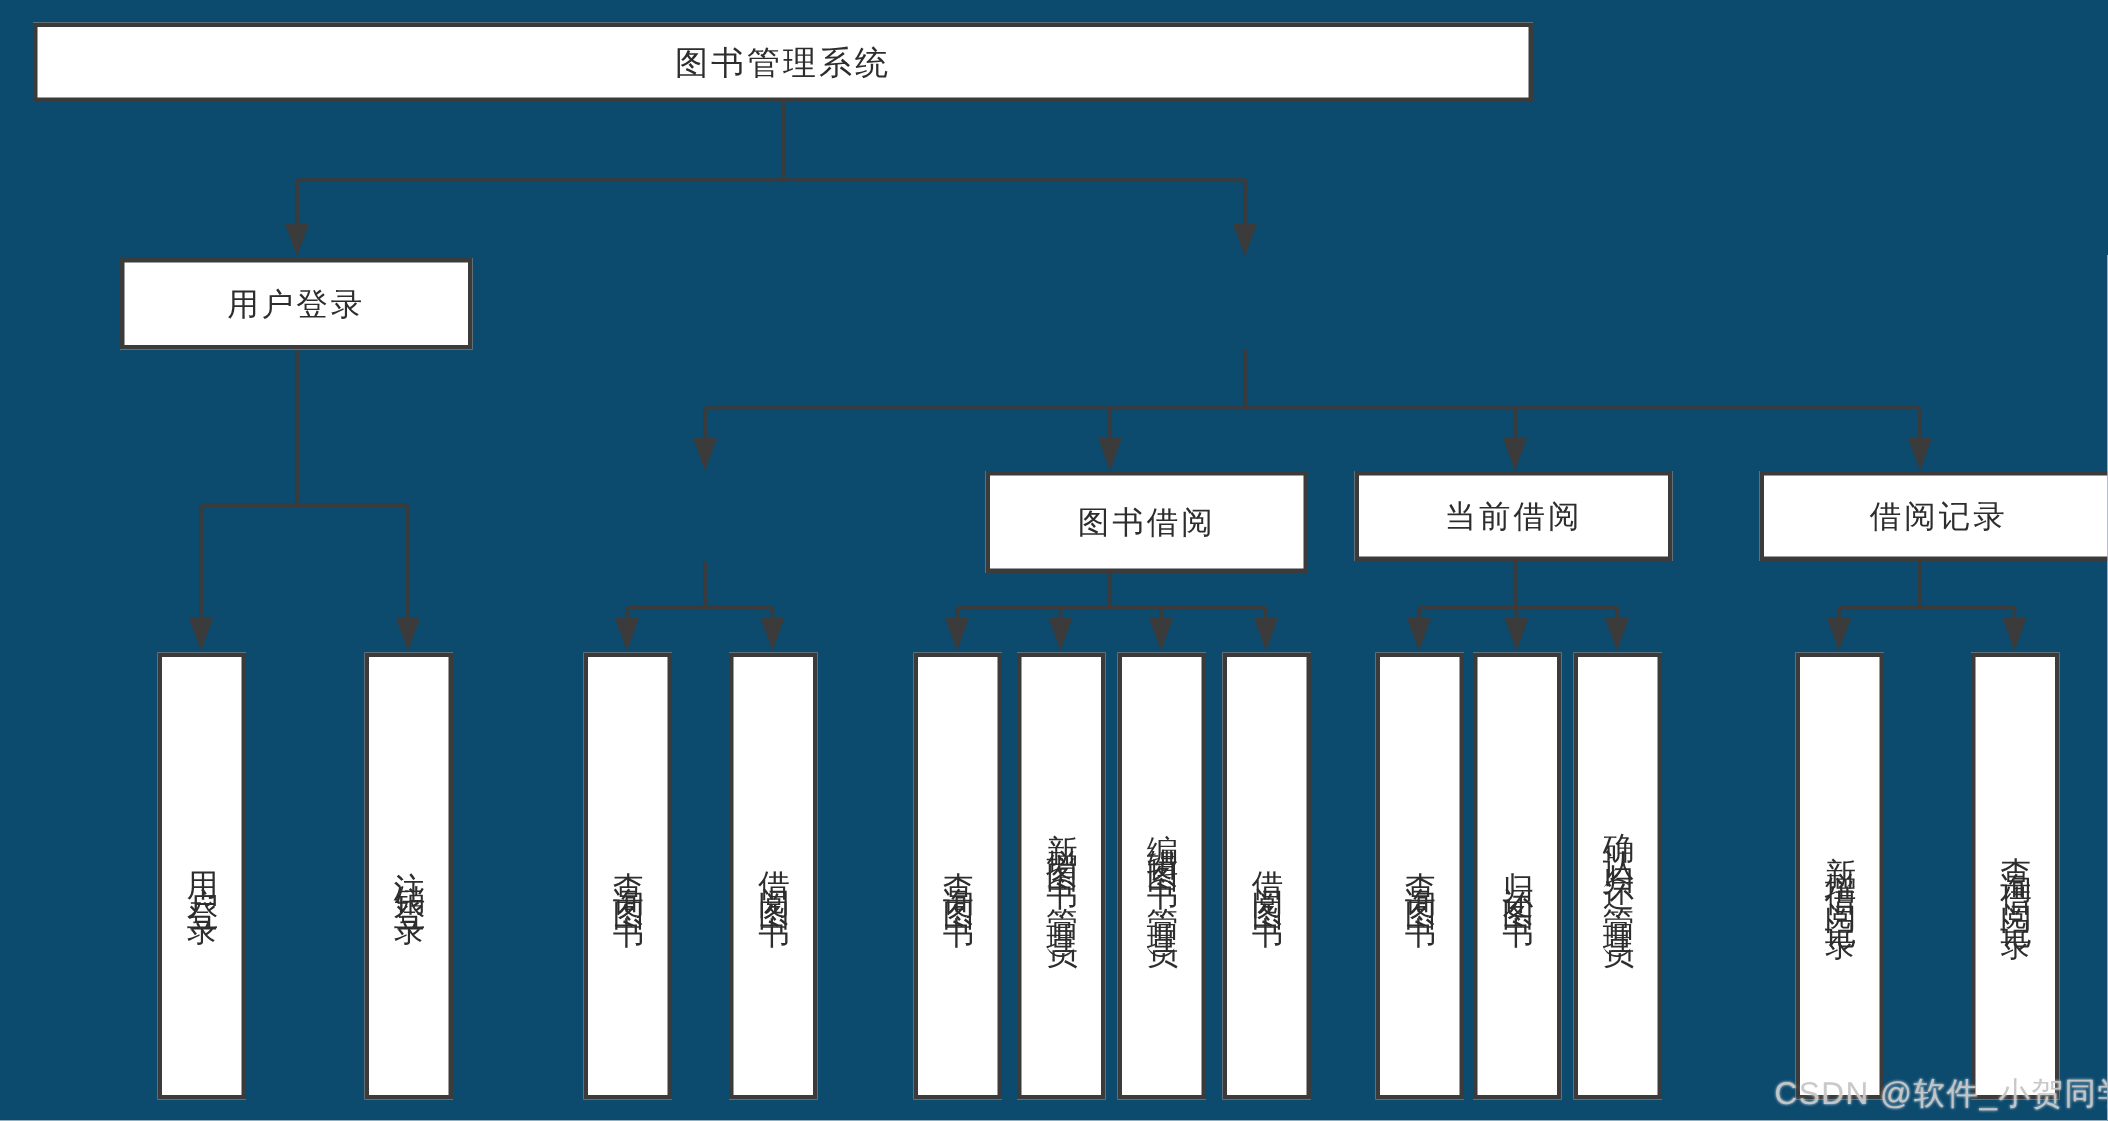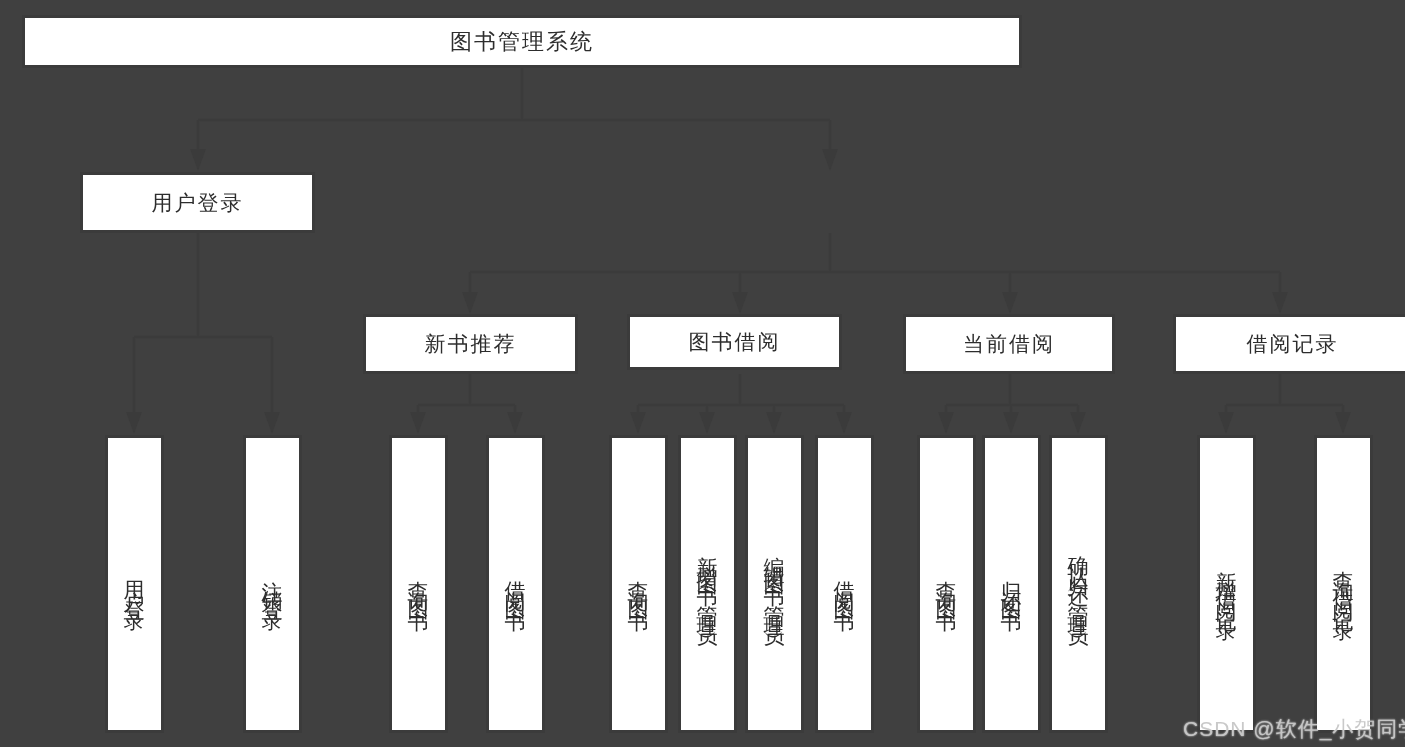--- a/index.html
+++ b/index.html
@@ -2,21 +2,21 @@
 <html><head>
 <meta charset="utf-8">
 <style>
   * { margin: 0; padding: 0; box-sizing: border-box; }
   html, body { background: #ffffff; }
   body { font-family: "Liberation Sans", sans-serif; }
   .stage {
     position: relative;
     width: 1405px;
     height: 747px;
-    background: #404040;
+    background: #0c4a6e;
     overflow: hidden;
   }
   .wires {
     position: absolute;
     left: 0; top: 0;
     width: 1405px; height: 747px;
     pointer-events: none;
   }
   .box {
     position: absolute;
@@ -98,22 +98,21 @@
       <polygon points="1070,412 1086,412 1078,434"></polygon>
       <polygon points="1218,412 1234,412 1226,434"></polygon>
       <polygon points="1335,412 1351,412 1343,434"></polygon>
     </g>
   </svg>
 
   <div class="box hlabel root-label" style="left:22px; top:15px; width:1000px; height:53px;">图书管理系统</div>
 
   <div class="box hlabel" style="left:80px; top:172px; width:235px; height:61px;">用户登录</div>
 
-  <div class="box hlabel" style="left:363px; top:314px; width:215px; height:60px;">新书推荐</div>
-  <div class="box hlabel" style="left:627px; top:314px; width:215px; height:56px;">图书借阅</div>
+  <div class="box hlabel" style="left:657px; top:314px; width:215px; height:68px;">图书借阅</div>
   <div class="box hlabel" style="left:903px; top:314px; width:212px; height:60px;">当前借阅</div>
   <div class="box hlabel" style="left:1173px; top:314px; width:239px; height:60px;">借阅记录</div>
 
   <div class="box leaf" style="left:105px; top:435px; width:59px; height:298px;">用户登录</div>
   <div class="box leaf" style="left:243px; top:435px; width:59px; height:298px;">注销登录</div>
 
   <div class="box leaf" style="left:389px; top:435px; width:59px; height:298px;">查询图书</div>
   <div class="box leaf" style="left:486px; top:435px; width:59px; height:298px;">借阅图书</div>
 
   <div class="box leaf" style="left:609px; top:435px; width:59px; height:298px;">查询图书</div>

